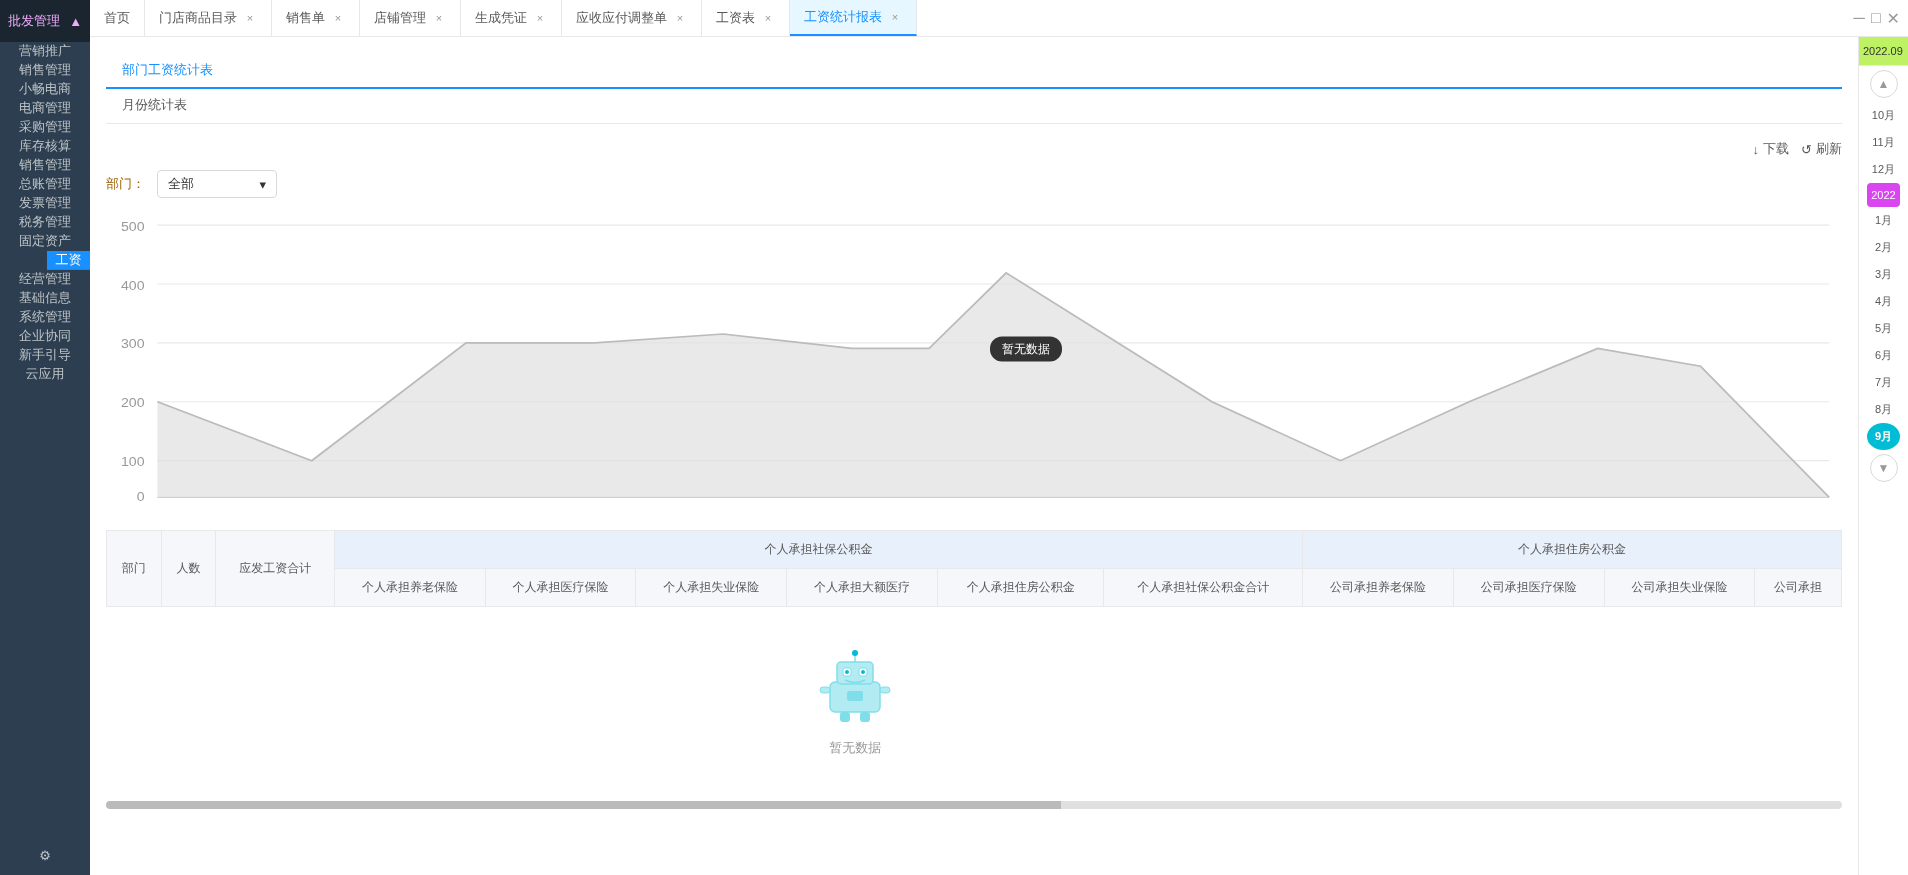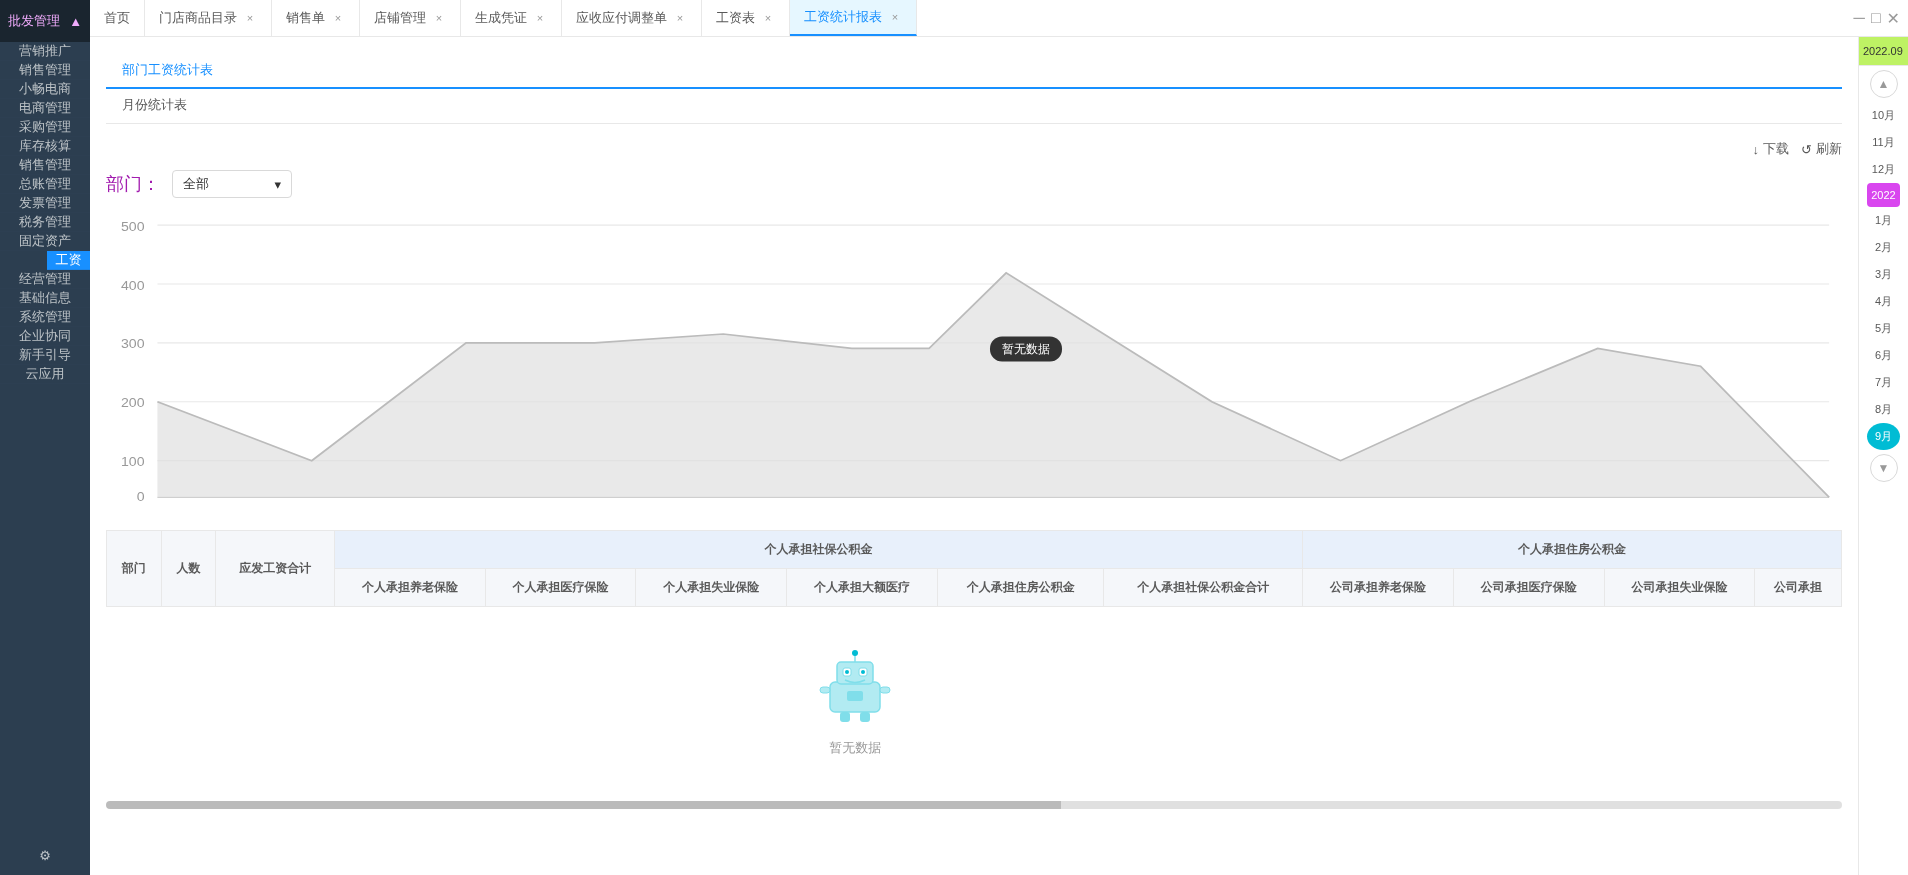--- a/index.html
+++ b/index.html
@@ -147,22 +147,22 @@
     }
 
     
     .filter-row {
       display: flex;
       align-items: center;
       margin-bottom: 16px;
       gap: 12px;
     }
     .filter-label {
-      color: #a21caf;
-      font-size: 18px;
+      color: #a16207;
+      font-size: 13px;
     }
     .filter-select {
       display: flex;
       align-items: center;
       border: 1px solid #d9d9d9;
       border-radius: 4px;
       padding: 4px 10px;
       background: #fff;
       cursor: pointer;
       min-width: 120px;
@@ -200,21 +200,21 @@
       width: 100%;
       border-collapse: collapse;
       font-size: 12px;
     }
     .data-table th {
       background: #f5f7fa;
       padding: 10px 8px;
       border: 1px solid #e8e8e8;
       text-align: center;
       color: #595959;
-      font-weight: bold;
+      font-weight: normal;
       white-space: nowrap;
     }
     .data-table td {
       padding: 10px 8px;
       border: 1px solid #e8e8e8;
       text-align: center;
       color: #333;
     }
     .data-table .group-header {
       background: #e8f0fb;
@@ -280,20 +280,21 @@
     }
     .date-month-item.active-year {
       background: #d946ef;
       color: #fff;
       border-radius: 4px;
     }
     .date-month-item.active {
       background: #00bcd4;
       color: #fff;
       border-radius: 50%;
+      font-weight: bold;
     }
 
     
     .scroll-hint {
       height: 8px;
       background: linear-gradient(to right, #bbb 55%, #e0e0e0 55%);
       border-radius: 4px;
       margin-top: 4px;
     }
   </style>

